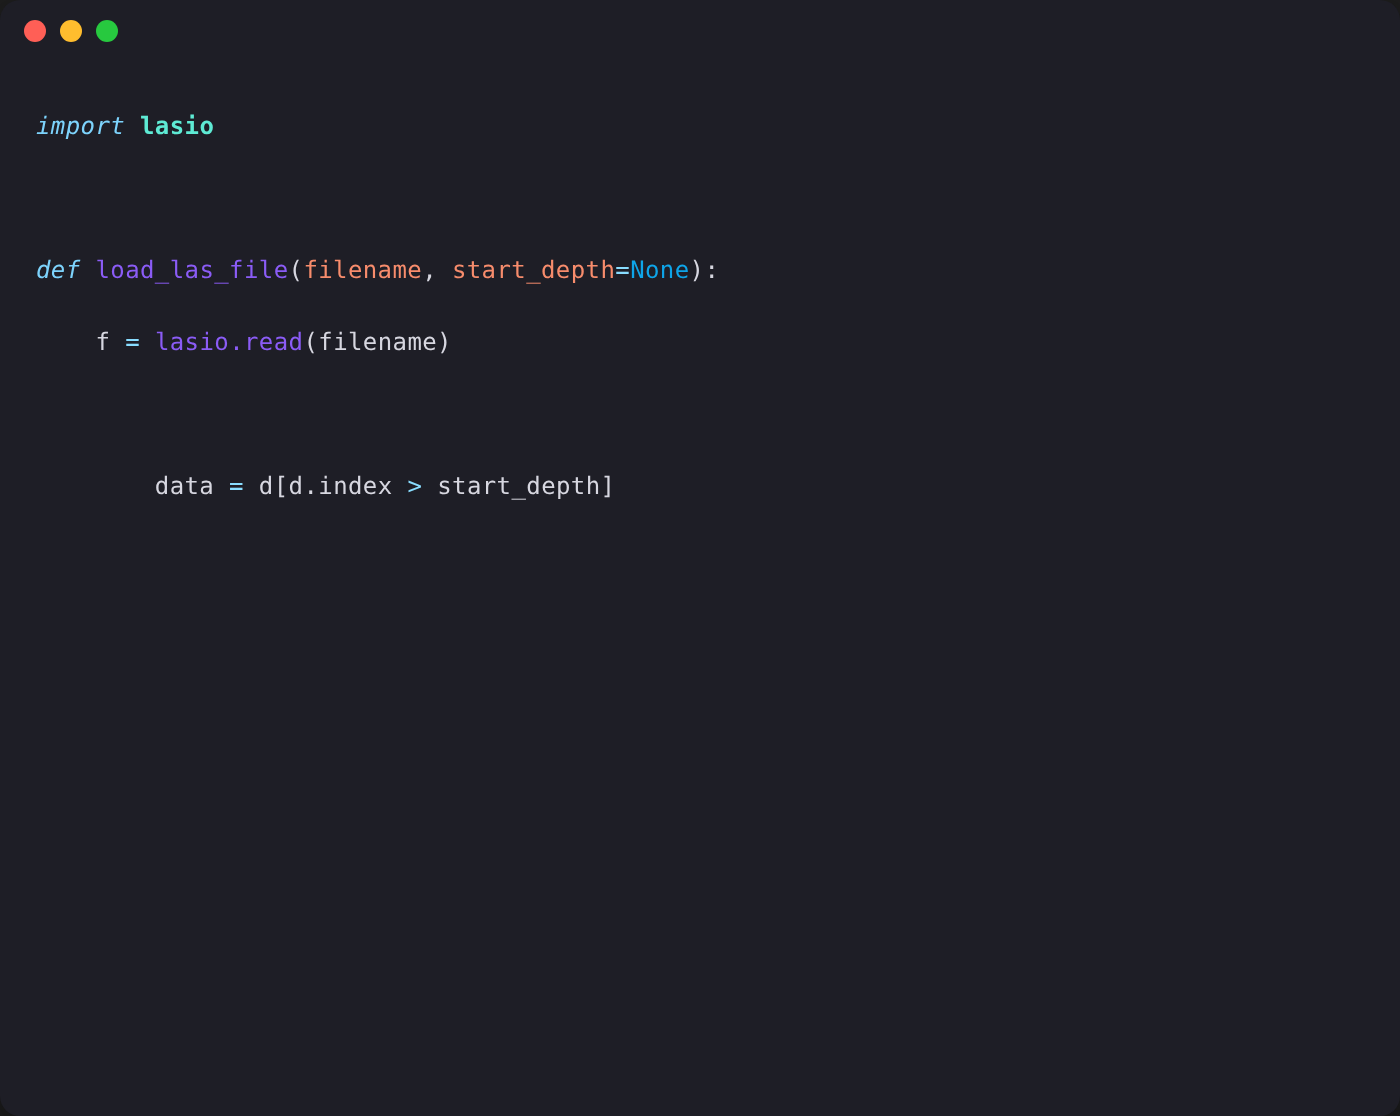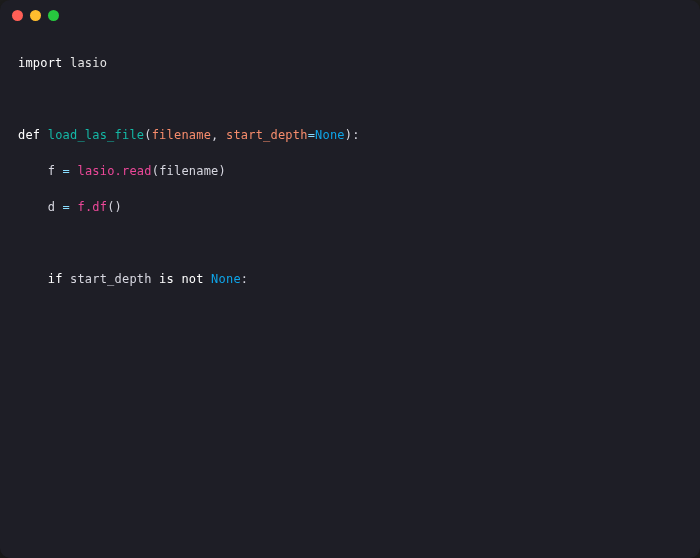--- a/index.html
+++ b/index.html
@@ -38,24 +38,24 @@
   .dot.green { background: #27c93f; }
   .code {
     padding: 6px 18px 12px 18px;
     font-family: 'Menlo', 'Consolas', 'Monaco', monospace;
     font-size: 12px;
     color: #d7d7e0;
     letter-spacing: 0.2px;
     white-space: pre;
     overflow-x: auto;
   }
-  .kw   { color: #ffffff; }
-  .mod  { color: #e5e5e5; }
-  .def  { color: #14b8a6; }
-  .fn   { color: #ec4899; }
+  .kw   { color: #7dd3fc; font-style: italic; }
+  .mod  { color: #5eead4; font-weight: bold; }
+  .def  { color: #8b5cf6; }
+  .fn   { color: #8b5cf6; }
   .arg  { color: #f78c6c; }
   .op   { color: #89ddff; }
   .none { color: #0ea5e9; }
   .punc { color: #d7d7e0; }
   .line { display: block; min-height: 1.5em; }
 </style>
 </head>
 <body>
 
 <div class="window">
@@ -63,23 +63,22 @@
     <div class="dot red"></div>
     <div class="dot yellow"></div>
     <div class="dot green"></div>
   </div>
 
   <div class="code">
 <span class="line"><span class="kw">import</span> <span class="mod">lasio</span></span>
 <span class="line"></span>
 <span class="line"><span class="kw">def</span> <span class="def">load_las_file</span><span class="punc">(</span><span class="arg">filename</span><span class="punc">, </span><span class="arg">start_depth</span><span class="op">=</span><span class="none">None</span><span class="punc">):</span></span>
 <span class="line">    <span>f</span> <span class="op">=</span> <span class="fn">lasio.read</span><span class="punc">(</span><span>filename</span><span class="punc">)</span></span>
-<span class="line">    <span>d</span> <span class="op">=</span> <span class="fn">f.df</span><span class="punc">()</span></span>
 <span class="line"></span>
-<span class="line">    <span class="kw">if</span> <span>start_depth</span> <span class="kw">is not</span> <span class="none">None</span><span class="punc">:</span></span>
+<span class="line">        <span>data</span> <span class="op">=</span> <span>d</span><span class="punc">[</span><span>d.index</span> <span class="op">&gt;</span> <span>start_depth</span><span class="punc">]</span></span>
 <span class="line"></span>
 <span class="line"></span>
 <span class="line"></span>
 
 
 
 
 
 
 

